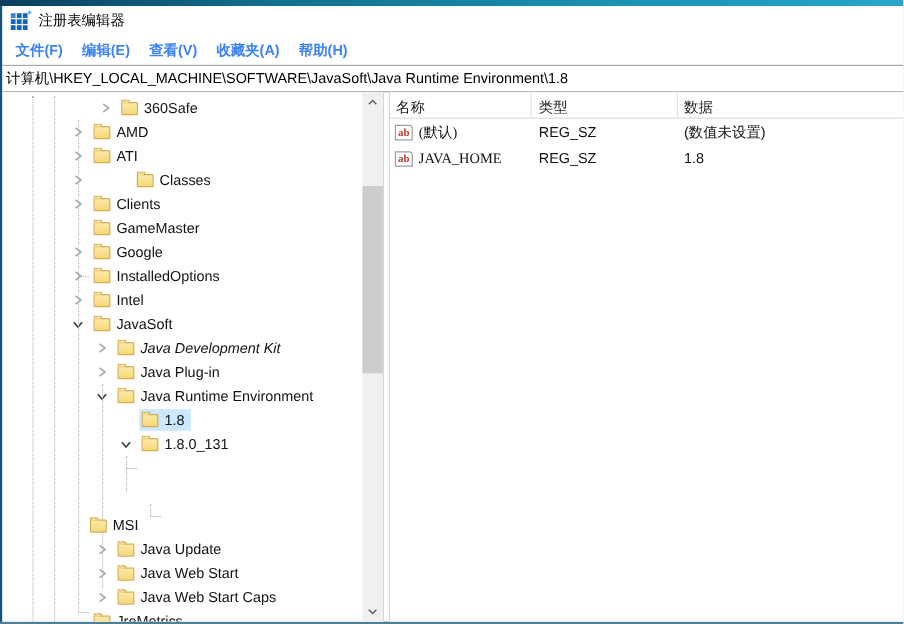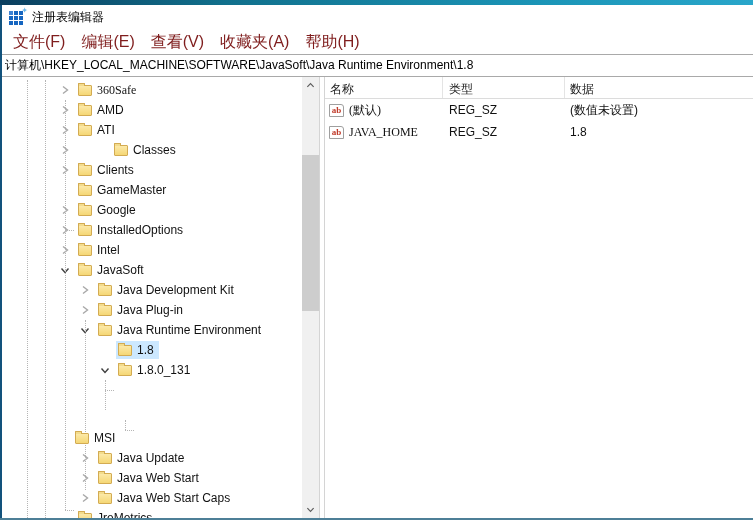--- a/index.html
+++ b/index.html
@@ -22,21 +22,21 @@
     display:grid; grid-template-columns:repeat(3,4px); grid-template-rows:repeat(3,4px); gap:1px; }
   .app-icon .sq { background:#1565c0; }
   .app-icon .sq.light { background:#3b82d4; }
   .app-icon .spark { position:absolute; top:-4px; right:-3px; width:auto; height:auto;
     color:#6ab6e8; font-size:8px; line-height:8px; }
   .title-text { font-size:12px; color:#000; }
 
   
   .menubar { position:absolute; left:2px; top:30px; right:0; height:24px; background:#fff;
     display:flex; align-items:center; padding-left:3px; }
-  .menu-item { font-size:16px; color:#7f1d1d; padding:3px 8px; cursor:default; }
+  .menu-item { font-size:12px; color:#3b82f6; padding:3px 8px; cursor:default;font-weight:bold; }
 
   
   .addressbar { position:absolute; left:2px; top:54px; right:0; height:23px; background:#fff;
     border-top:1px solid #a9a9a9; border-bottom:1px solid #a9a9a9;
     font-size:12px; color:#000; line-height:21px; padding-left:3px; white-space:nowrap; overflow:hidden; }
 
   
   .left-pane { position:absolute; left:2px; top:77px; width:318px; bottom:2px; background:#fff;
     border-right:1px solid #d4d4d4; }
   .tree-area { position:absolute; left:0; top:0; right:17px; bottom:0; overflow:hidden; padding-top:3px; }
@@ -120,21 +120,21 @@
       <div class="guide" style="left:43px;  top:3px;   height:438px;"></div>
       <div class="guide" style="left:63px;  top:23px;  height:410px;"></div>
       <div class="guide" style="left:83px;  top:243px; height:170px;"></div>
       <div class="guide" style="left:103px; top:303px; height:30px;"></div>
       <div class="guide" style="left:123px; top:343px; height:10px;"></div>
       <div class="stub" style="left:63px;  top:153px;"></div>
       <div class="stub" style="left:103px; top:313px;"></div>
       <div class="stub" style="left:123px; top:353px;"></div>
       <div class="stub" style="left:63px;  top:433px;"></div>
       <div id="tree-rows">
-          <div class="tree-row" style="padding-left: 56px; font-family: Liberation Serif, serif;">
+          <div class="tree-row" style="padding-left: 79px;">
             <span class="chev-slot">
               <svg width="10" height="10" viewBox="0 0 10 10">
                 <polyline fill="none" stroke-width="1.4" points="3,1.5 7.5,5 3,8.5" stroke="#a8a8a8"></polyline>
               </svg>
             </span>
             <span class="node">
               <span class="folder"></span>
               <span class="tree-label">360Safe</span>
             </span>
           </div>
@@ -226,21 +226,21 @@
             <span class="chev-slot">
               <svg width="10" height="10" viewBox="0 0 10 10">
                 <polyline fill="none" stroke-width="1.4" points="1.5,3.5 5,7.5 8.5,3.5" stroke="#3f3f3f"></polyline>
               </svg>
             </span>
             <span class="node">
               <span class="folder"></span>
               <span class="tree-label">JavaSoft</span>
             </span>
           </div>
-          <div class="tree-row" style="padding-left: 76px;">
+          <div class="tree-row" style="padding-left: 76px; font-style: italic;">
             <span class="chev-slot">
               <svg width="10" height="10" viewBox="0 0 10 10">
                 <polyline fill="none" stroke-width="1.4" points="3,1.5 7.5,5 3,8.5" stroke="#a8a8a8"></polyline>
               </svg>
             </span>
             <span class="node">
               <span class="folder"></span>
               <span class="tree-label">Java Development Kit</span>
             </span>
           </div>

